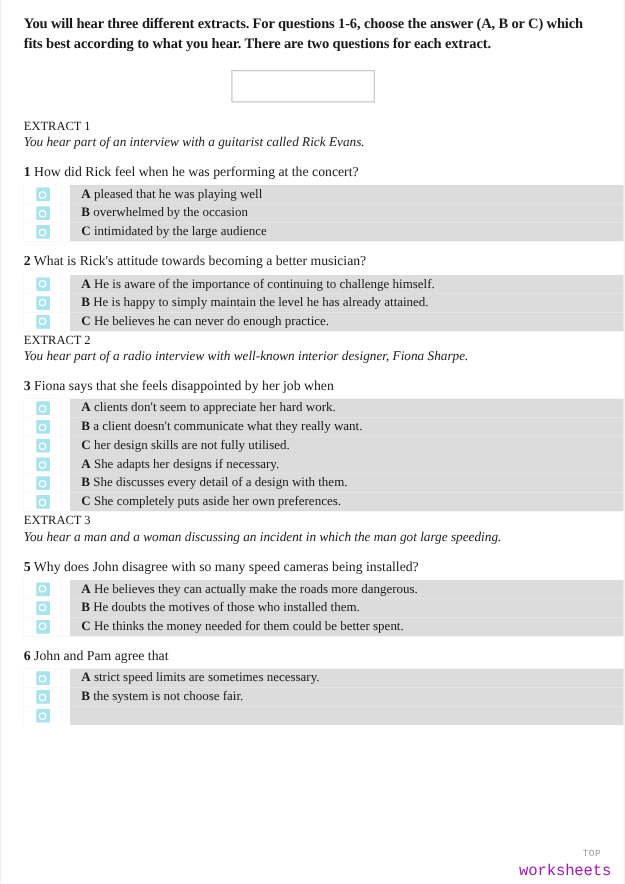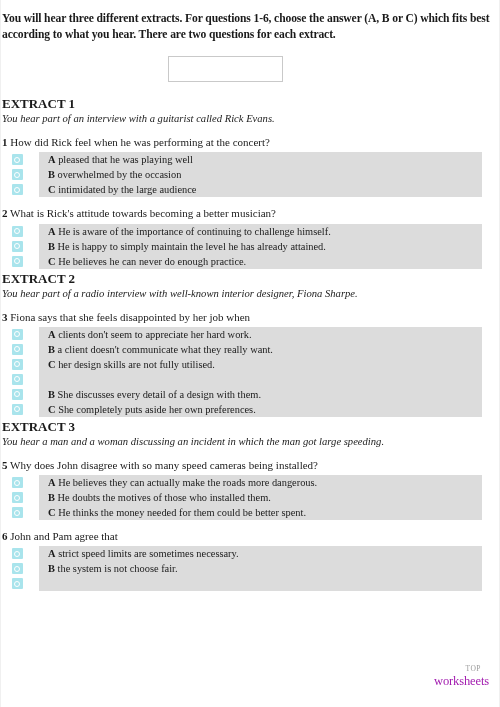--- a/index.html
+++ b/index.html
@@ -13,21 +13,21 @@
     font-family: "Liberation Serif", "DejaVu Serif", serif;
     color: #1a1a1a;
     position: relative;
     overflow: hidden;
     box-sizing: border-box;
     border-left: 1px solid #f0f0f0;
     border-right: 1px solid #f0f0f0;
   }
 
   .sheet {
-    padding: 0 1px;
+    padding: 0 18px;
     box-sizing: border-box;
     width: 500px;
     position: relative;
     height: 707px;
   }
 
   .instructions {
     font-weight: bold;
     font-size: 11.6px;
     line-height: 1.42;
@@ -44,22 +44,22 @@
   }
   .answer-box {
     width: 115px;
     height: 26px;
     border: 1px solid #c9c9c9;
     background: #ffffff;
     box-sizing: border-box;
   }
 
   .extract-title {
-    font-weight: bold;
-    font-size: 13px;
+    font-weight: normal;
+    font-size: 10px;
     line-height: 1.25;
     margin-top: 2px;
   }
   .extract-desc {
     font-size: 10.6px;
     line-height: 1.3;
     margin-bottom: 2px;
     font-style: italic;
   }
 
@@ -130,23 +130,23 @@
     white-space: nowrap;
     overflow: hidden;
   }
   .option-text .letter {
     font-weight: bold;
   }
 
   .watermark {
     position: absolute;
     right: 12px;
-    bottom: 20px;
+    bottom: 4px;
     text-align: right;
-    font-family: Liberation Serif, serif;
+    font-family: Liberation Mono, monospace;
     line-height: 1;
   }
   .watermark .top {
     font-size: 7.5px;
     color: #9a9a9a;
     letter-spacing: 0.06em;
     display: block;
     margin-bottom: 2px;
     margin-right: 8px;
   }
@@ -267,20 +267,21 @@
           </div>
         </div>
         <div class="options">
           <div class="option-row">
             <div class="radio-cell">
               <div class="radio-box">
                 <div class="ring"></div>
               </div>
             </div>
             <div class="option-gap"></div>
+            <div class="option-text"><span class="letter">A</span> <span>She adapts her designs if necessary.</span></div>
           </div>
           <div class="option-row">
             <div class="radio-cell">
               <div class="radio-box">
                 <div class="ring"></div>
               </div>
             </div>
             <div class="option-gap"></div>
             <div class="option-text"><span class="letter">B</span> <span>She discusses every detail of a design with them.</span></div>
           </div>

